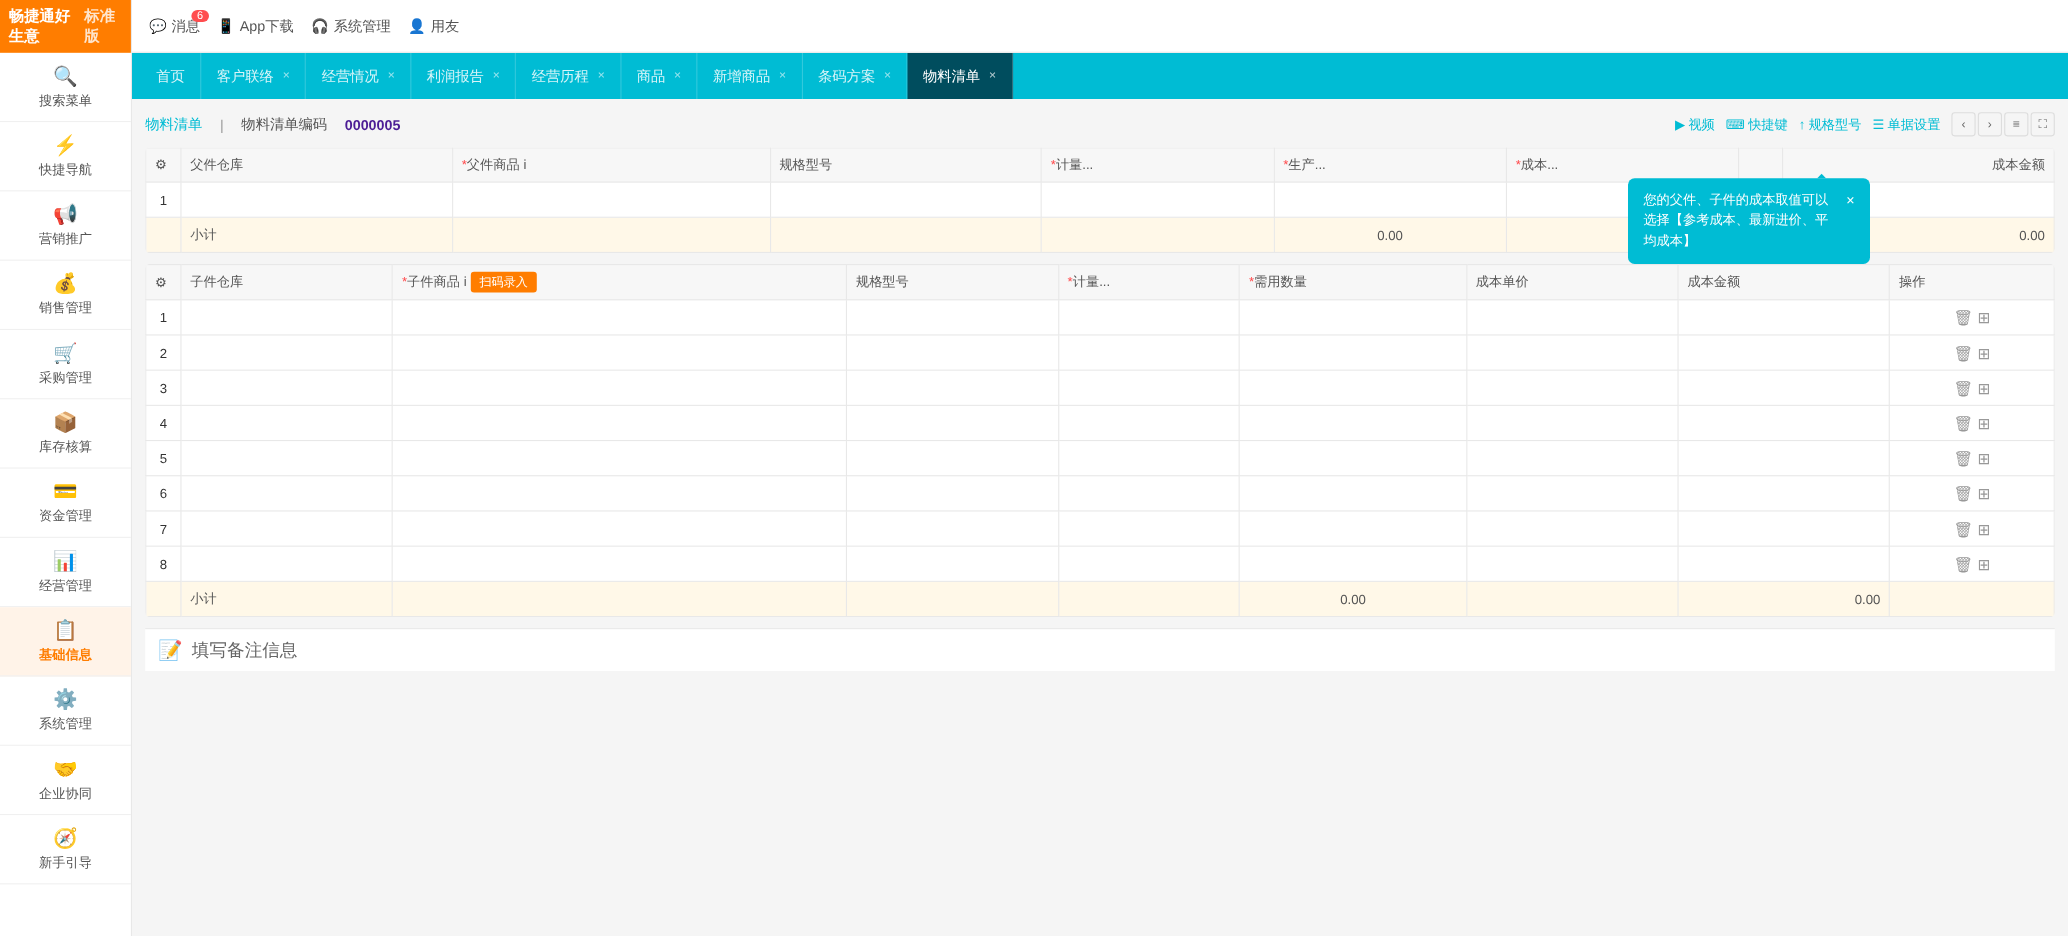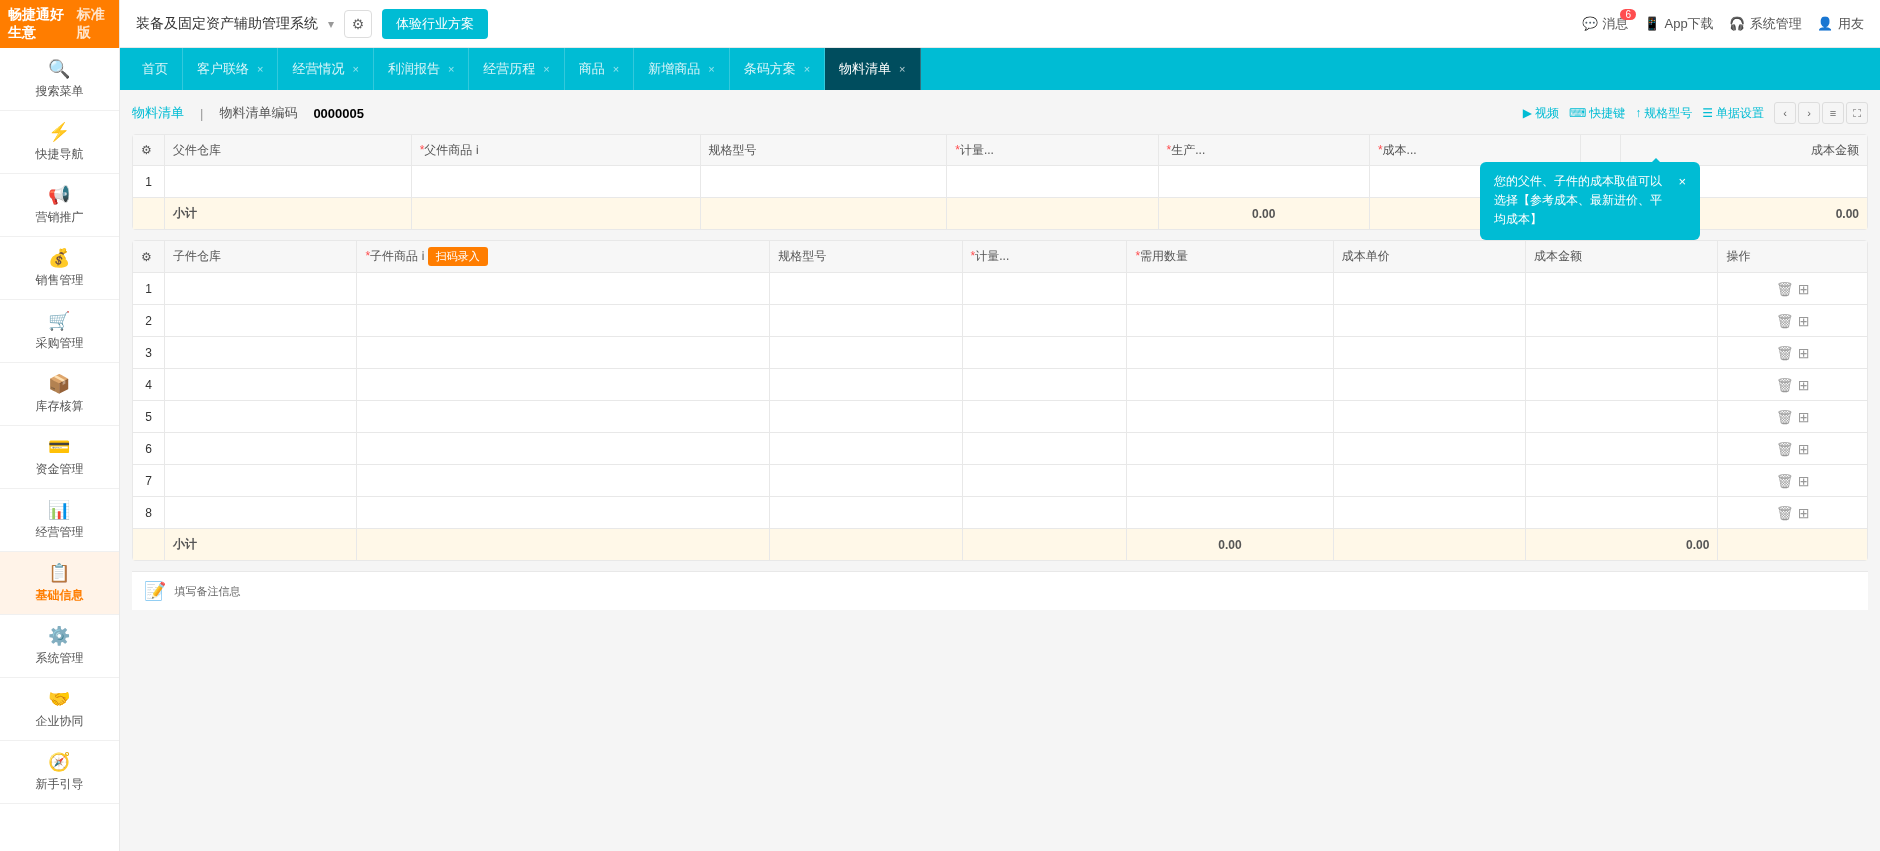--- a/index.html
+++ b/index.html
@@ -144,21 +144,21 @@
       align-items: center;
       gap: 16px;
       margin-bottom: 10px;
     }
     .breadcrumb-item {
       color: #00bcd4;
       font-size: 13px;
       cursor: pointer;
     }
     .breadcrumb-sep { color: #999; }
-    .doc-code { color: #000000; font-weight: bold; }
+    .doc-code { color: #4c1d95; font-weight: bold; }
     .page-header-actions {
       margin-left: auto;
       display: flex;
       align-items: center;
       gap: 10px;
       color: #555;
       font-size: 12px;
     }
     .header-action-btn {
       display: flex; align-items: center; gap: 3px;
@@ -219,21 +219,21 @@
     .data-table td {
       border: 1px solid #e8e8e8;
       padding: 4px 8px;
       font-size: 12px;
       color: #333;
       height: 32px;
     }
     .row-num { color: #999; text-align: center; width: 30px; }
     .subtotal-row td {
       background: #fff8e8 !important;
-      font-weight: bold;
+      font-weight: normal;
       color: #555;
     }
     .subtotal-label { color: #888; }
     .required { color: #ff4d4f; }
     .scan-btn {
       background: #ff7d00;
       color: #fff;
       border: none;
       border-radius: 3px;
       padding: 2px 8px;
@@ -247,21 +247,21 @@
     
     .bottom-bar {
       background: #fff;
       border-top: 1px solid #e8e8e8;
       padding: 8px 12px;
       display: flex;
       align-items: center;
       gap: 8px;
     }
     .bottom-icon { color: #00bcd4; font-size: 18px; }
-    .bottom-text { color: #666; font-size: 11px; cursor: pointer; }
+    .bottom-text { color: #666; font-size: 16px; cursor: pointer; }
 
     
     .page-arrows { display: flex; gap: 2px; }
     .page-arrow { width: 22px; height: 22px; border: 1px solid #ddd; display: flex; align-items: center; justify-content: center; cursor: pointer; border-radius: 3px; color: #666; font-size: 11px; }
   </style>
 </head>
 <body>
 
 <div class="sidebar">
   <div class="sidebar-logo">
@@ -316,26 +316,20 @@
       <div class="sidebar-item">
     <span class="sidebar-icon">🧭</span>
     <span>新手引导</span>
   </div>
     </div>
 </div>
 
 <div class="main">
 
   <div class="top-header">
-    <div class="top-header-left">
-      <span class="system-title">装备及固定资产辅助管理系统</span>
-      <span class="dropdown-arrow">▾</span>
-      <div class="gear-btn">⚙</div>
-      <button class="trial-btn">体验行业方案</button>
-    </div>
     <div class="top-header-right">
       <div class="notification-wrap">
         <span>💬</span>
         <span>消息</span>
         <span class="badge">6</span>
       </div>
       <div class="top-action">
         <span>📱</span>
         <span>App下载</span>
       </div>

